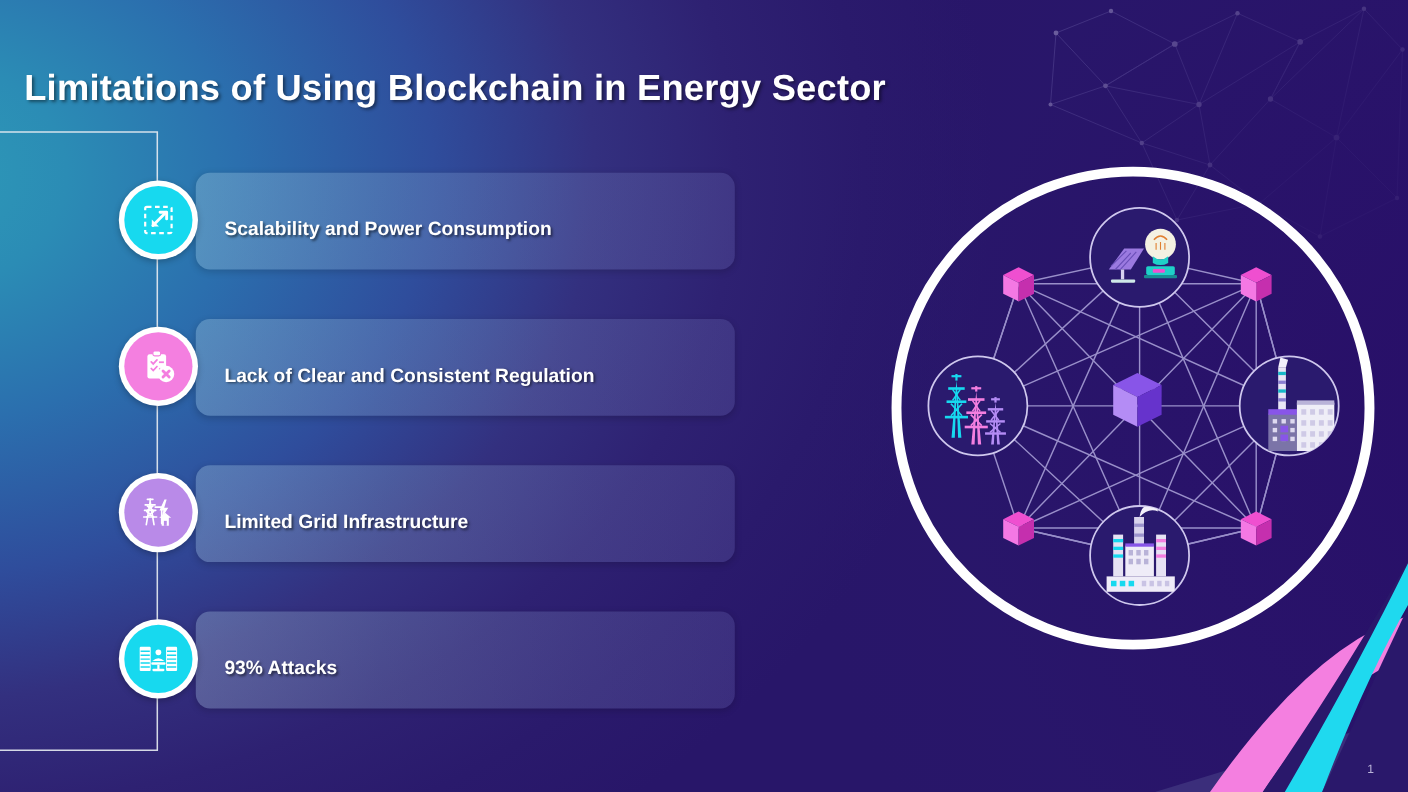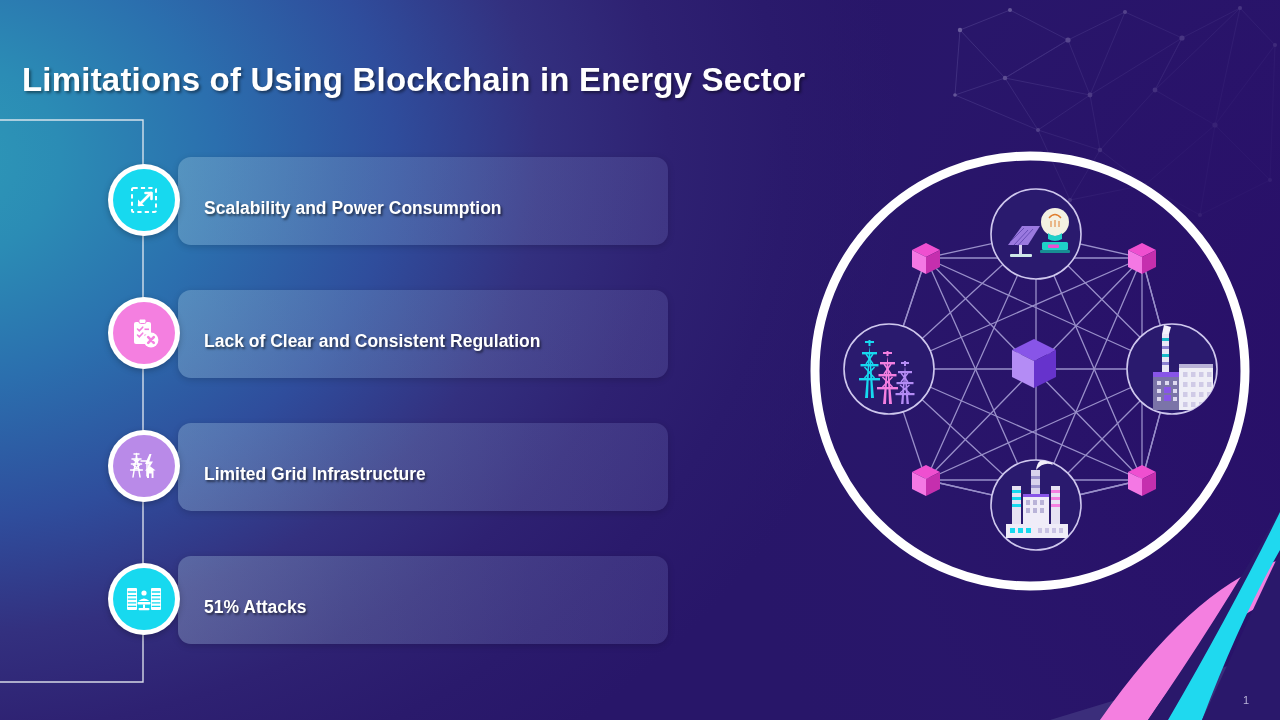--- a/index.html
+++ b/index.html
@@ -184,21 +184,21 @@
             <rect x="18.5" y="19.5" width="4.5" height="1.6" fill="#f47fe0"></rect>
             <circle cx="25" cy="25" r="7.4" fill="#fff"></circle>
             <path d="M22.2 22.2 L27.8 27.8 M27.8 22.2 L22.2 27.8" stroke="#f47fe0" stroke-width="2.6" stroke-linecap="round"></path>
           </svg>
         </div>
       </div>
     </div>
 
     <div class="row r3">
       <div class="card"></div>
-      <div class="card-label" style="left:96px;">51% Attacks</div>
+      <div class="card-label" style="left:96px;">93% Attacks</div>
       <div class="bubble">
         <div class="bubble-in" style="background:#17d9ef;">
           <svg width="38" height="34" viewBox="0 0 38 34">
             <g fill="#fff">
               <rect x="2" y="6" width="10" height="22" rx="1"></rect>
               <rect x="26" y="6" width="10" height="22" rx="1"></rect>
             </g>
             <g stroke="#17d9ef" stroke-width="1.3">
               <path d="M2.8 10 H11.2 M2.8 13.6 H11.2 M2.8 17.2 H11.2 M2.8 20.8 H11.2 M2.8 24.4 H11.2"></path>
               <path d="M26.8 10 H35.2 M26.8 13.6 H35.2 M26.8 17.2 H35.2 M26.8 20.8 H35.2 M26.8 24.4 H35.2"></path>

